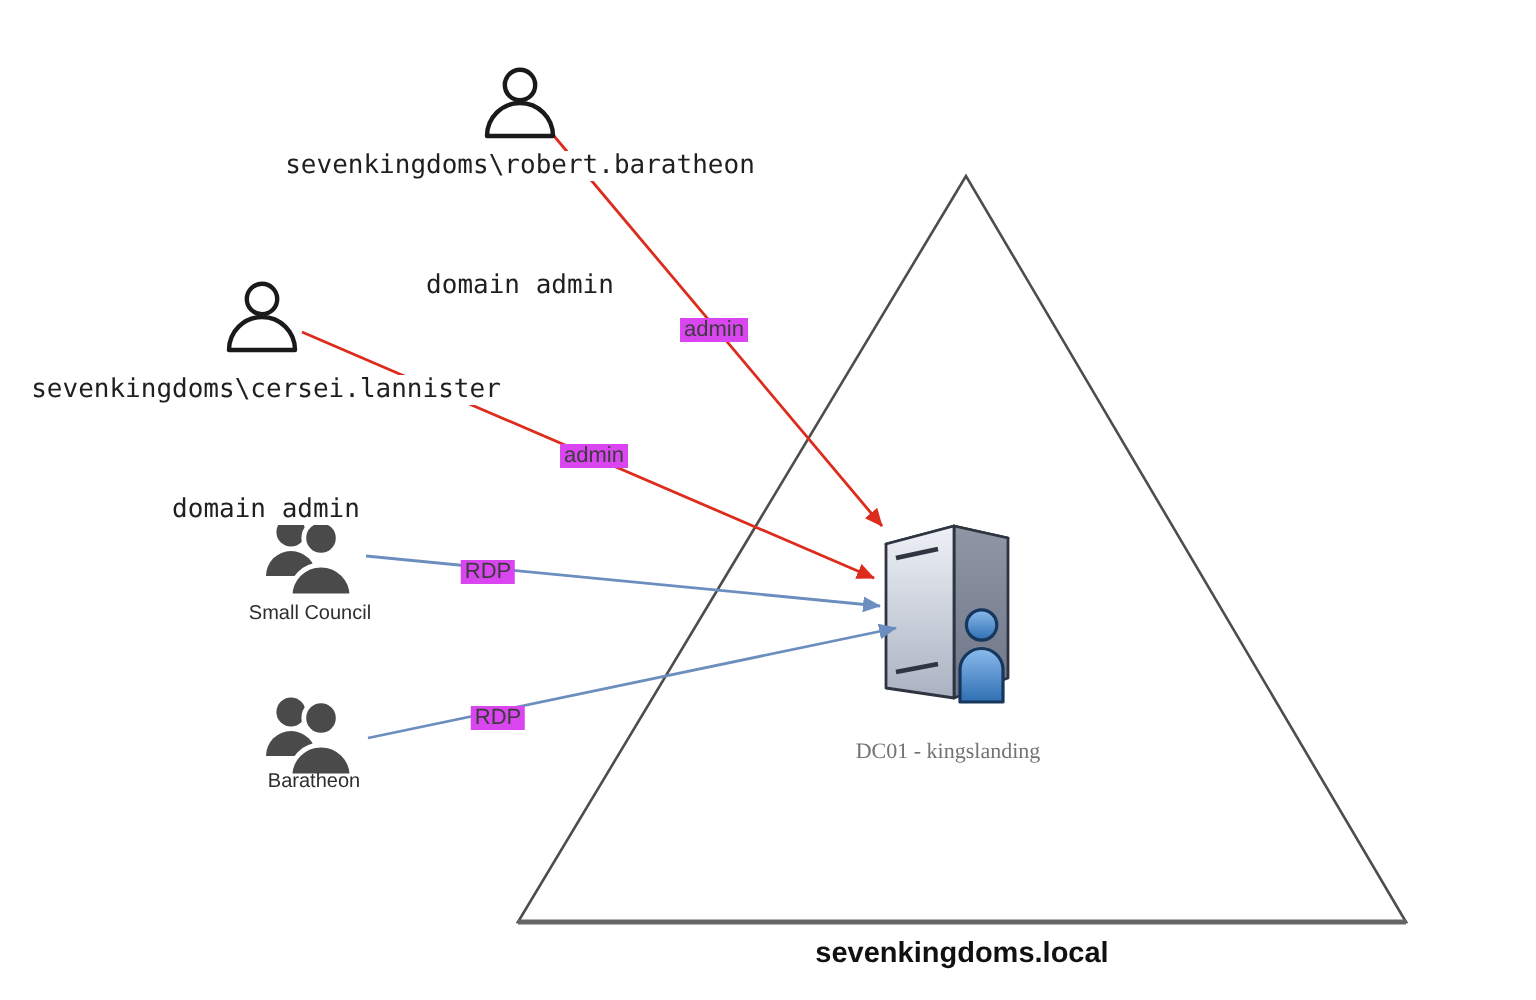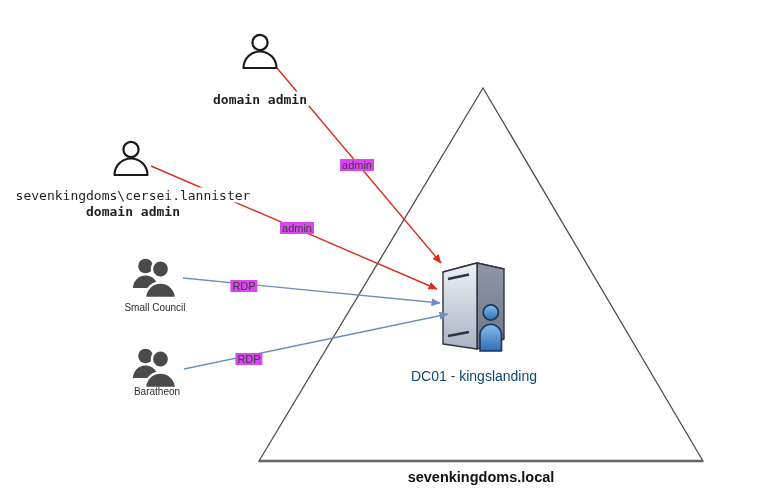--- a/index.html
+++ b/index.html
@@ -9,26 +9,26 @@
   }
   .svg-layer { position:absolute; left:0; top:0; }
   .lbl {
     position:absolute; transform:translate(-50%,-50%);
     white-space:pre; text-align:center; color:#1f1f1f;
   }
   .mono {
     font-family:"DejaVu Sans Mono","Liberation Mono",monospace;
     font-size:13px; background:#ffffff; padding:0 2px; line-height:15px;
   }
-  .role { font-weight:bold; }
+  .role { font-weight:normal;margin-top:44px; }
   .node-lbl { font-size:10px; color:#2e2e2e; }
   .edge-lbl {
     font-size:11px; color:#3c3c3c; background:#d946ef; padding:0 2px; line-height:12px;
   }
-  .server-lbl { font-size:14px; color:#0c4a6e; line-height:14.5px; }
+  .server-lbl { font-size:11px; color:#737373; line-height:14.5px;font-family:Liberation Serif, serif; }
   .domain-lbl { font-size:14.5px; font-weight:bold; color:#111; }
 </style>
 </head>
 <body>
 
 <div class="canvas">
 
   <svg class="svg-layer" width="768" height="500" viewBox="0 0 768 500">
     <defs>
       <marker id="arrow-admin" markerWidth="10" markerHeight="8" refX="8.5" refY="4" orient="auto" markerUnits="userSpaceOnUse">
@@ -91,20 +91,21 @@
     </g>
 
     <g transform="translate(155,367)">
       <circle cx="-9.5" cy="-11" r="7.3" fill="#4a4a4a"></circle>
       <path d="M -22,11 A 12.5,12.5 0 0 1 3,11 Z" fill="#4a4a4a"></path>
       <path d="M -10,21 A 15.5,15.5 0 0 1 21,21 Z" stroke="#ffffff" stroke-width="2.4" stroke-linejoin="round" fill="#4a4a4a"></path>
       <circle cx="5.5" cy="-8" r="8.6" stroke="#ffffff" stroke-width="2.4" fill="#4a4a4a"></circle>
     </g>
   </svg>
 
+  <div class="lbl mono" style="left:260px; top:83px;">sevenkingdoms\robert.baratheon</div>
   <div class="lbl mono role" style="left:260px; top:99px;">domain admin</div>
 
   <div class="lbl mono" style="left:133px; top:195px;">sevenkingdoms\cersei.lannister</div>
   <div class="lbl mono role" style="left:133px; top:211px;">domain admin</div>
 
   <div class="lbl node-lbl" style="left:155px; top:307px;">Small Council</div>
   <div class="lbl node-lbl" style="left:157px; top:391px;">Baratheon</div>
 
   <div class="lbl edge-lbl" style="left:357px; top:165px;">admin</div>
   <div class="lbl edge-lbl" style="left:297px; top:228px;">admin</div>

